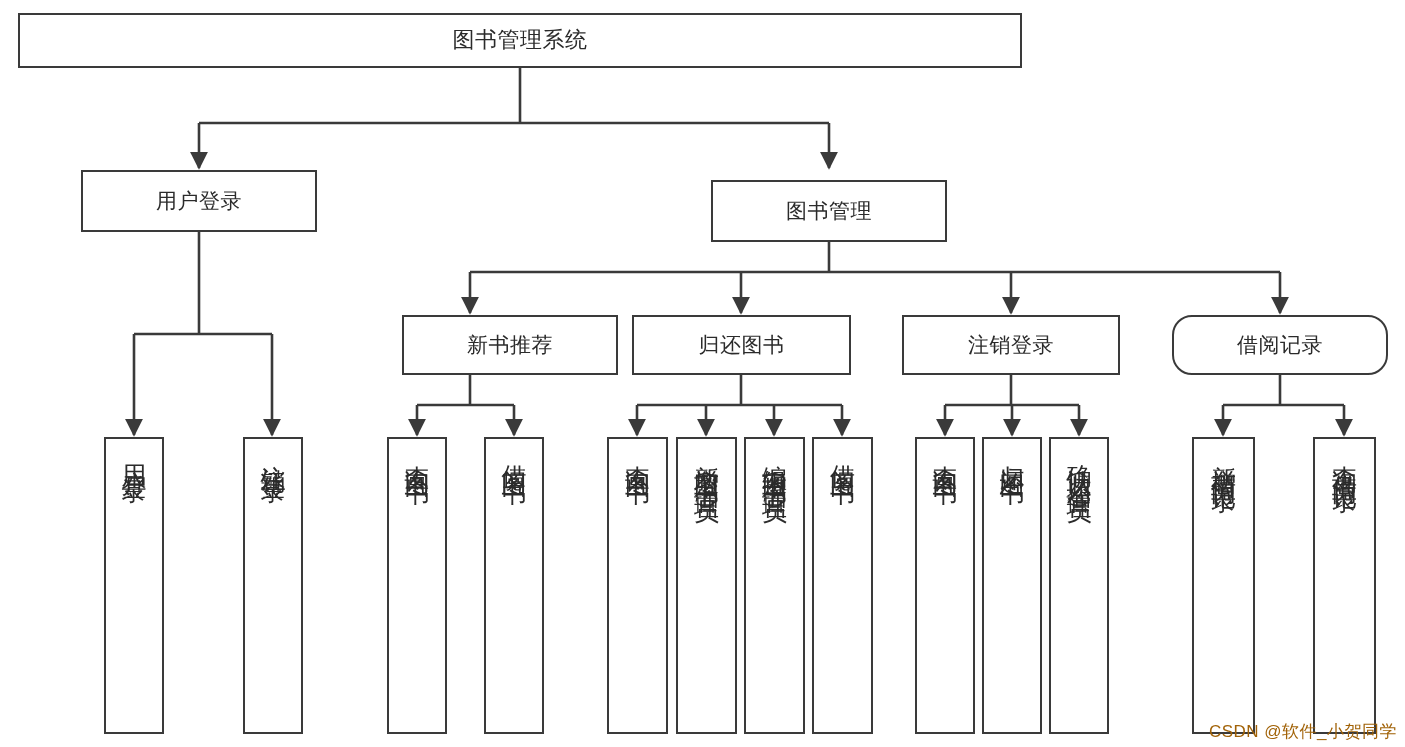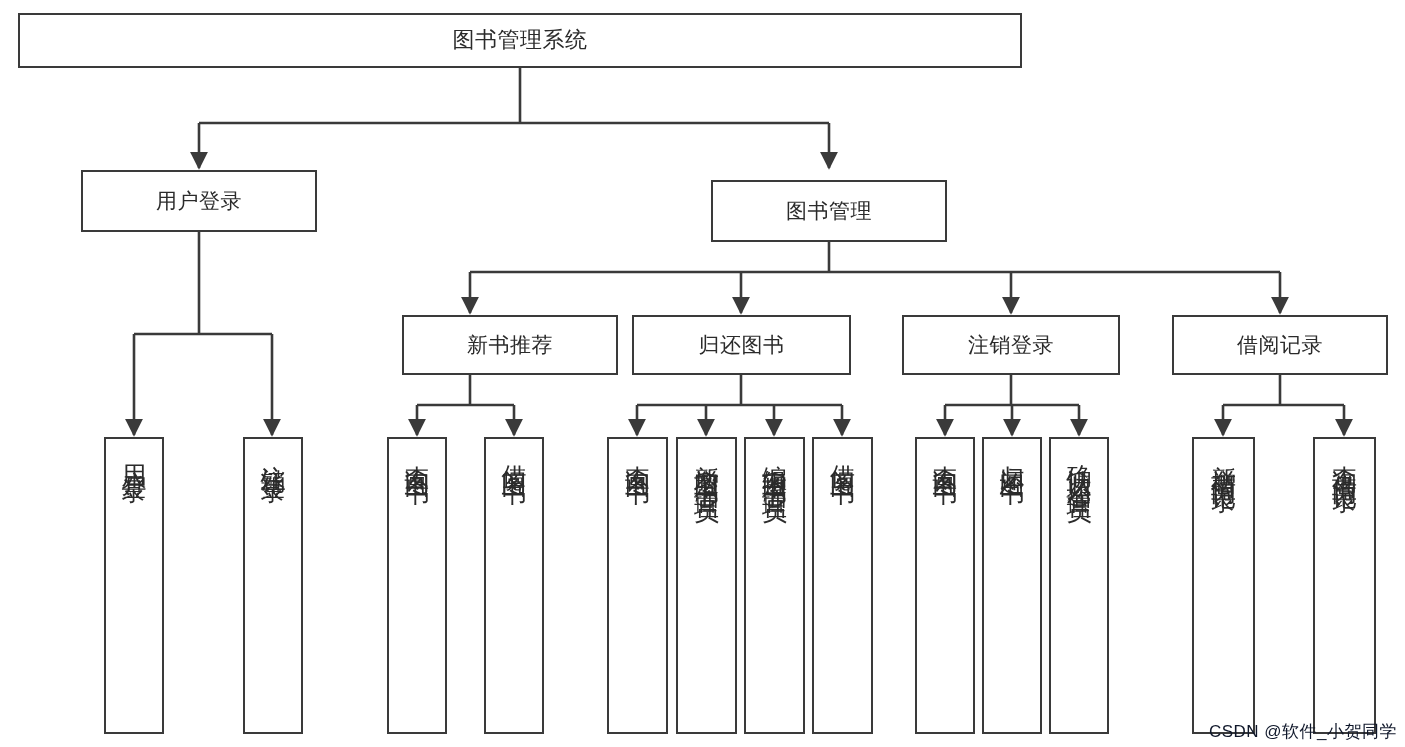--- a/index.html
+++ b/index.html
@@ -57,21 +57,21 @@
     font-size:25px;
     line-height:1.0;
     letter-spacing:5px;
     white-space:nowrap;
   }
   .watermark{
     position:absolute;
     right:8px;
     bottom:4px;
     font-size:17px;
-    color:#0f172a;
+    color:#a16207;
     letter-spacing:0.5px;
     z-index:5;
     user-select:none;
     white-space:nowrap;
   }
 </style>
 </head>
 <body>
 
 <div id="diagram">
@@ -141,21 +141,21 @@
 
   <div class="node h" style="left:362px;top:315px;width:216px;height:60px;margin-left:40px;">
     <span class="node-label">新书推荐</span>
   </div>
   <div class="node h" style="left:632px;top:315px;width:219px;height:60px;">
     <span class="node-label">归还图书</span>
   </div>
   <div class="node h" style="left:902px;top:315px;width:218px;height:60px;">
     <span class="node-label">注销登录</span>
   </div>
-  <div class="node h" style="left:1172px;top:315px;width:216px;height:60px;">
+  <div class="node h" style="left:1172px;top:315px;width:216px;height:60px;border-radius:20px;">
     <span class="node-label">借阅记录</span>
   </div>
 
   <div class="node v" style="left:104px;top:437px;width:60px;height:297px;">
     <span class="node-label">用户登录</span>
   </div>
   <div class="node v" style="left:243px;top:437px;width:60px;height:297px;">
     <span class="node-label">注销登录</span>
   </div>
 

